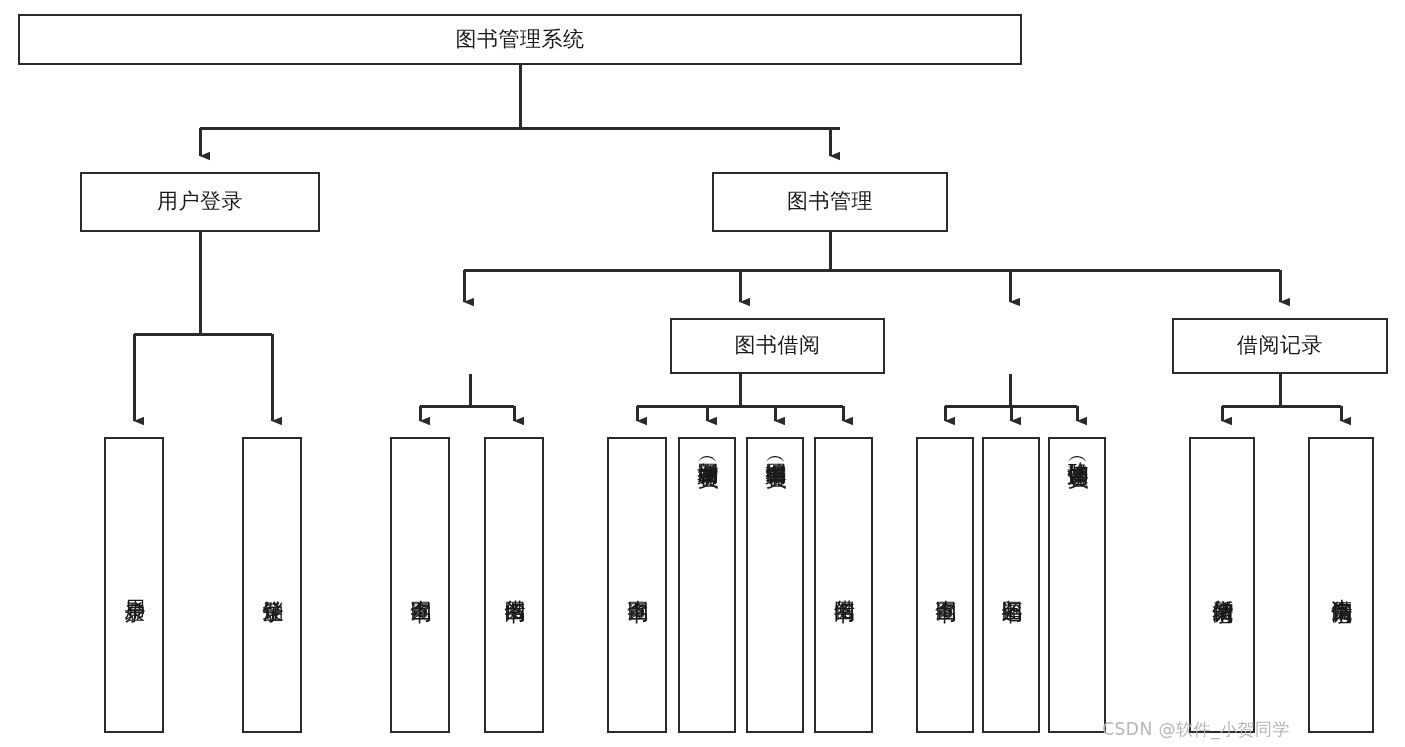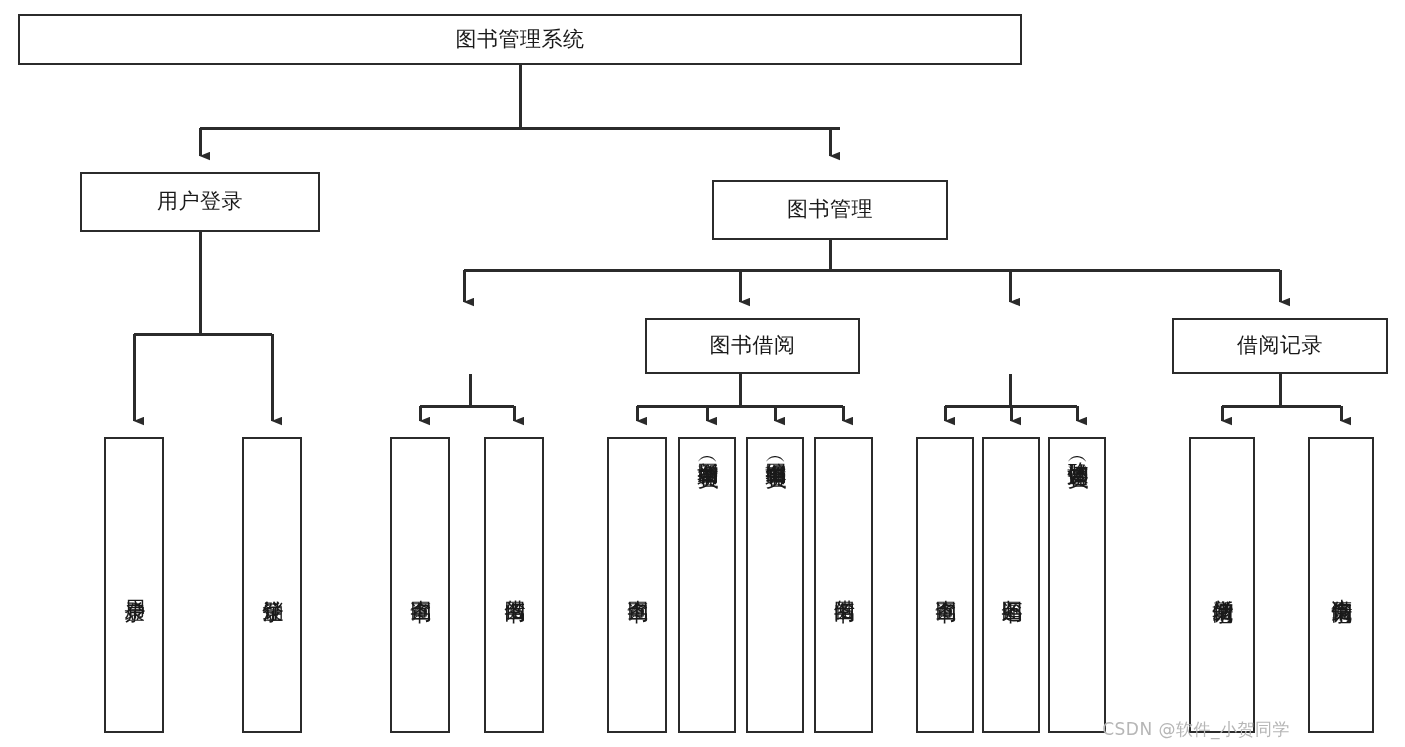--- a/index.html
+++ b/index.html
@@ -128,25 +128,25 @@
     </g>
   </svg>
 
   <div class="node-box" style="left:18px; top:14px; width:1004px; height:51px;">
     <span class="node-label-h">图书管理系统</span>
   </div>
 
   <div class="node-box" style="left:80px; top:172px; width:240px; height:60px;">
     <span class="node-label-h">用户登录</span>
   </div>
-  <div class="node-box" style="left:712px; top:180px; width:236px; height:60px;text-align:center;">
+  <div class="node-box" style="left:712px; top:172px; width:236px; height:60px;text-align:center;">
     <span class="node-label-h">图书管理</span>
   </div>
 
-  <div class="node-box" style="left:645px; top:318px; width:215px; height:56px;">
+  <div class="node-box" style="left:670px; top:318px; width:215px; height:56px;">
     <span class="node-label-h">图书借阅</span>
   </div>
   <div class="node-box" style="left:1172px; top:318px; width:216px; height:56px;">
     <span class="node-label-h">借阅记录</span>
   </div>
 
   <div class="node-box leaf-box center-v" style="left:104px; top:437px; width:60px; height:296px;">
     <span class="node-label-v">用户登录</span>
   </div>
   <div class="node-box leaf-box center-v" style="left:242px; top:437px; width:60px; height:296px;">

